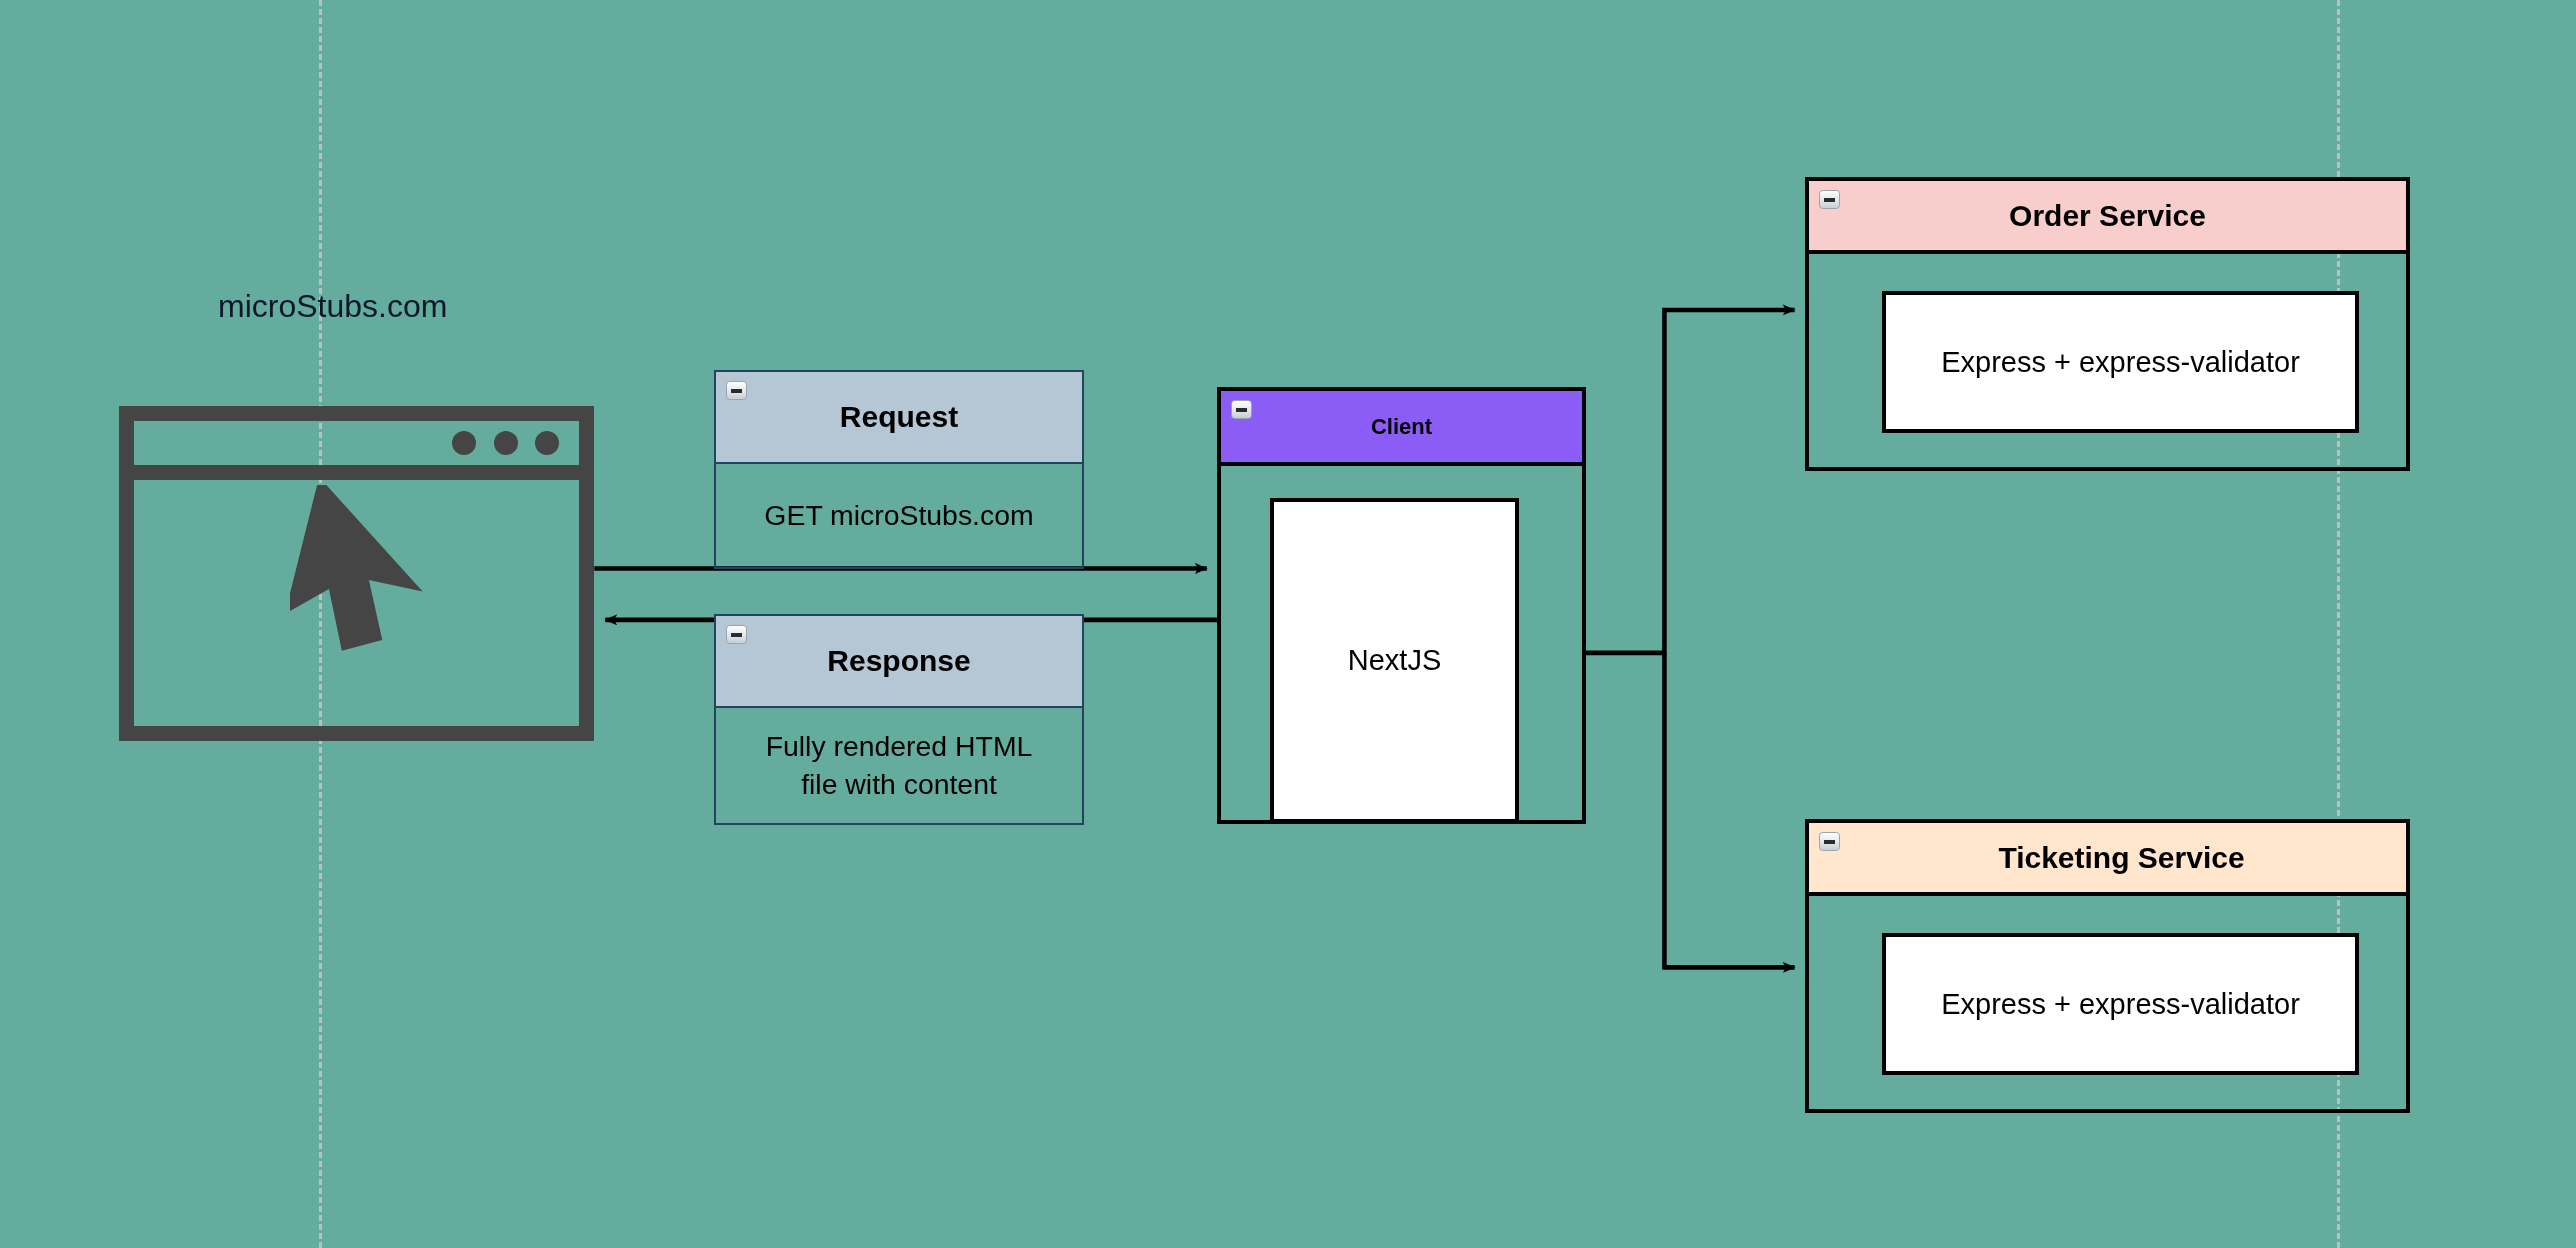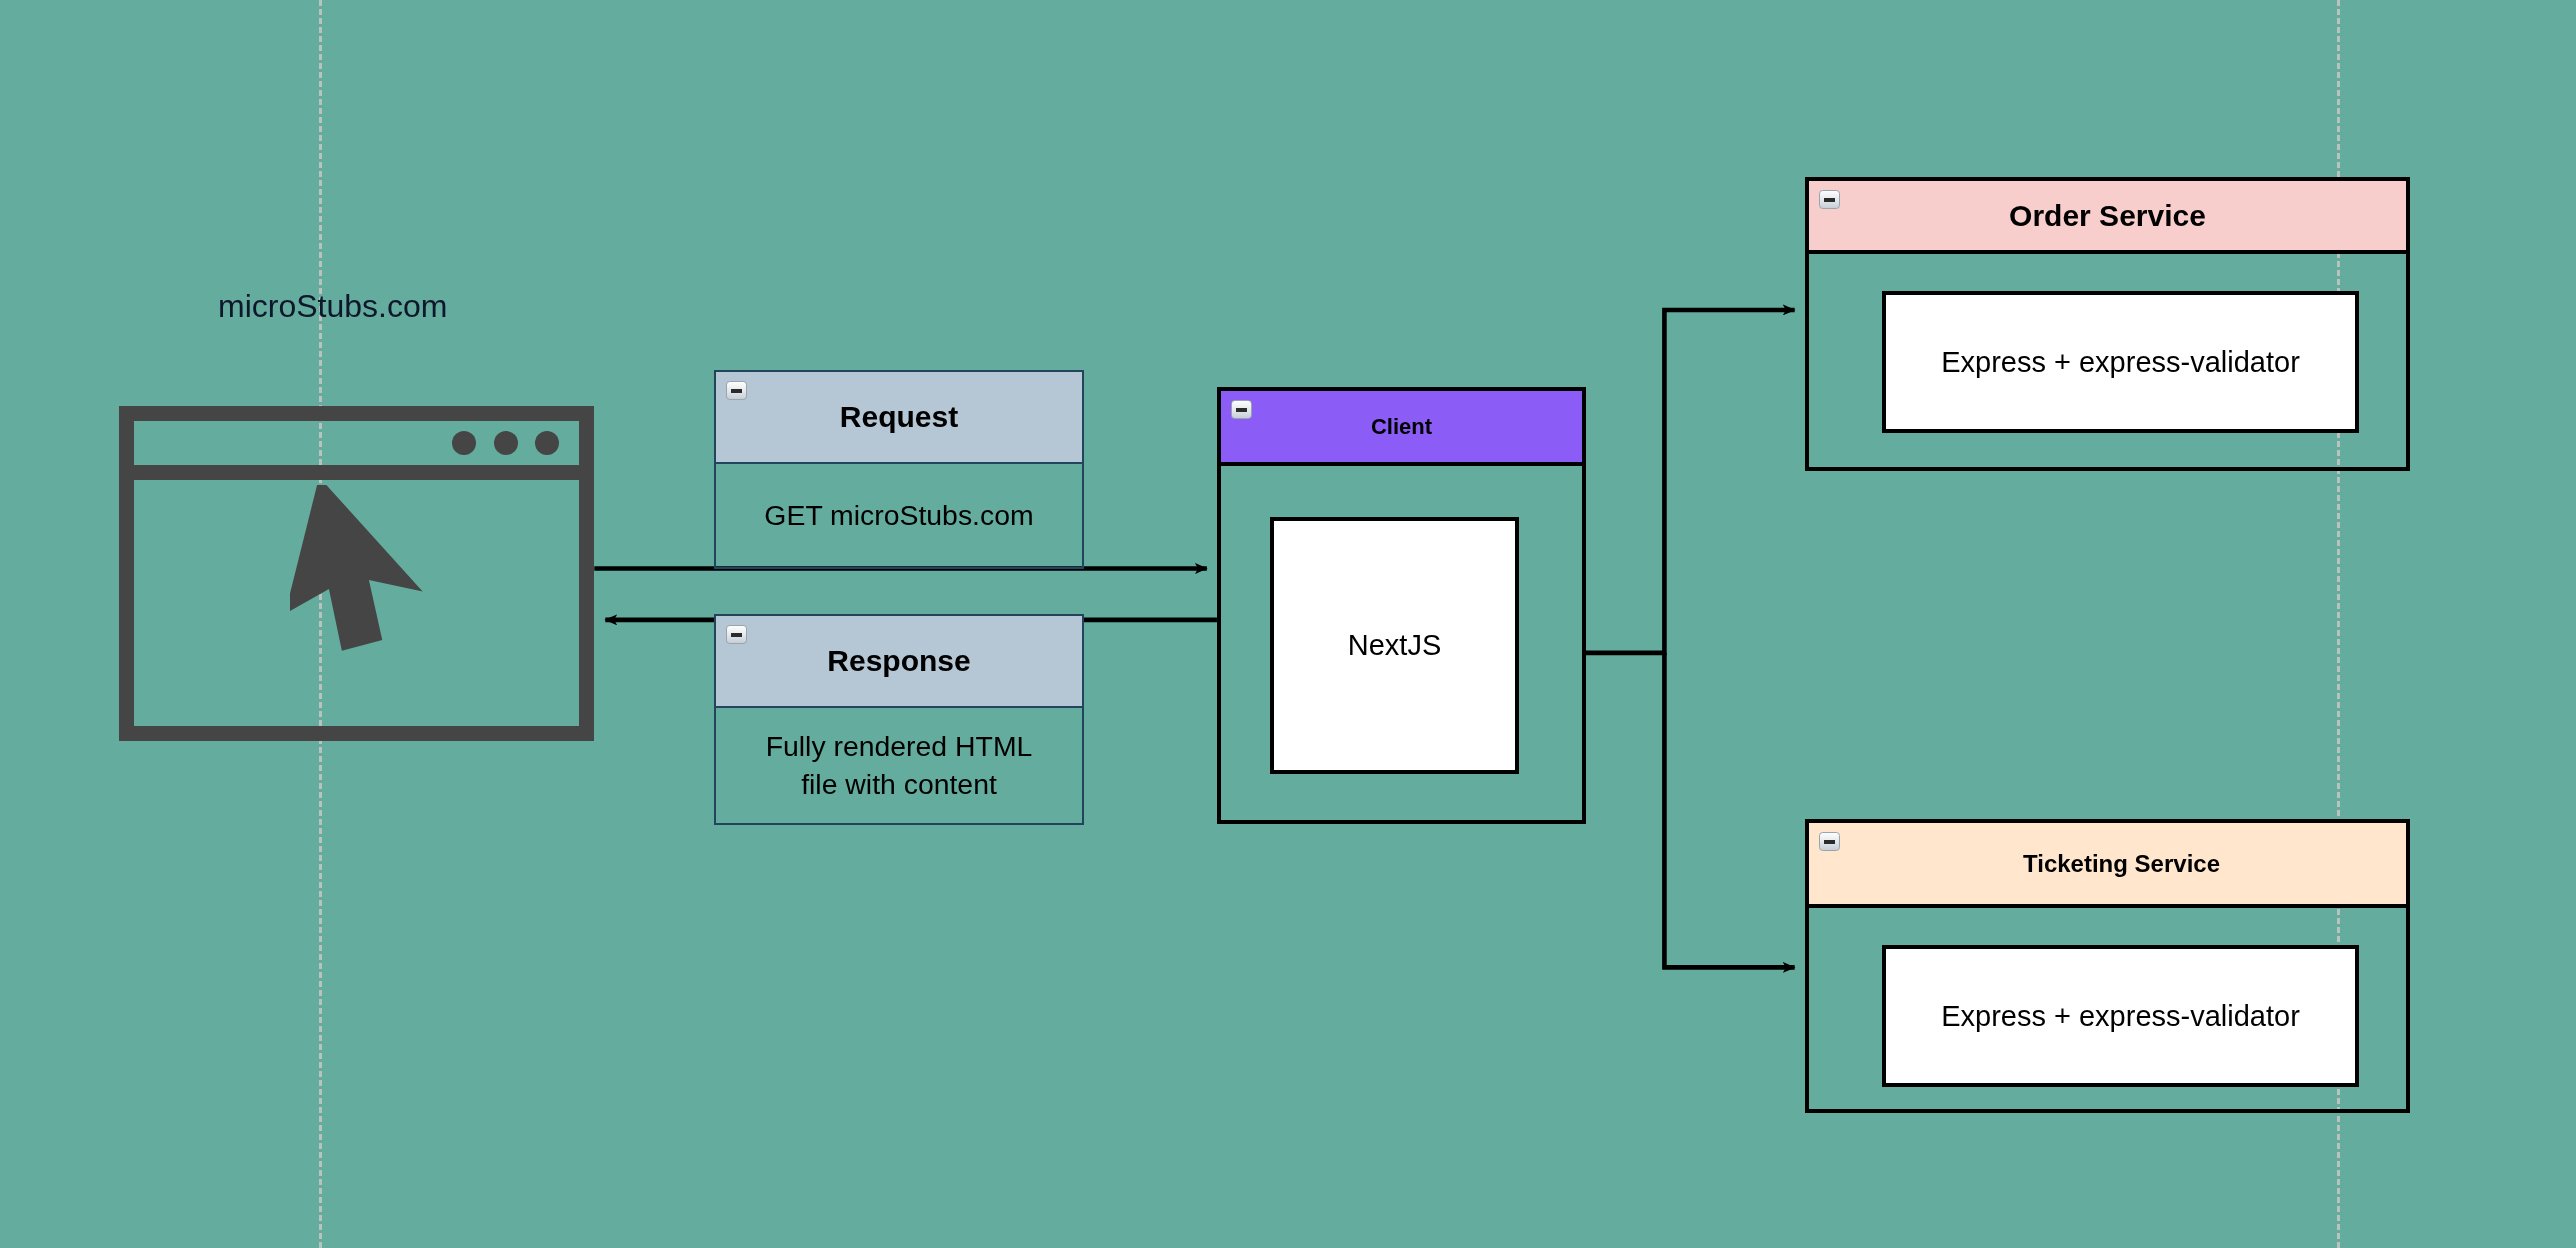--- a/index.html
+++ b/index.html
@@ -214,42 +214,42 @@
   </div>
 
   <div class="node thick" style="left:1217px; top:387px; width:369px; height:437px;">
     <div class="node-header" style="height:75px; background:#8b5cf6; font-size:22px;">
       <span class="collapse-icon">
           <i></i>
         </span>
       <span>Client</span>
     </div>
     <div class="node-body" style="height:352px;">
-      <div class="inner-box" style="left:49px; top:51px; width:249px; height:257px; font-size:29px;">
+      <div class="inner-box" style="left:49px; top:32px; width:249px; height:325px; font-size:29px;">
         <span>NextJS</span>
       </div>
     </div>
   </div>
 
   <div class="node thick" style="left:1805px; top:177px; width:605px; height:294px;">
     <div class="node-header" style="height:73px; background:#f8cecc; font-size:30px;">
       <span class="collapse-icon">
           <i></i>
         </span>
       <span>Order Service</span>
     </div>
     <div class="node-body" style="height:212px;">
       <div class="inner-box" style="left:73px; top:37px; width:477px; height:142px; font-size:29px;">
         <span>Express + express-validator</span>
       </div>
     </div>
   </div>
 
   <div class="node thick" style="left:1805px; top:819px; width:605px; height:294px;">
-    <div class="node-header" style="height:85px; background:#ffe6cc; font-size:24px;padding-left:28px;">
+    <div class="node-header" style="height:73px; background:#ffe6cc; font-size:30px;padding-left:28px;">
       <span class="collapse-icon">
           <i></i>
         </span>
       <span>Ticketing Service</span>
     </div>
     <div class="node-body" style="height:212px;">
       <div class="inner-box" style="left:73px; top:37px; width:477px; height:142px; font-size:29px;">
         <span>Express + express-validator</span>
       </div>
     </div>

